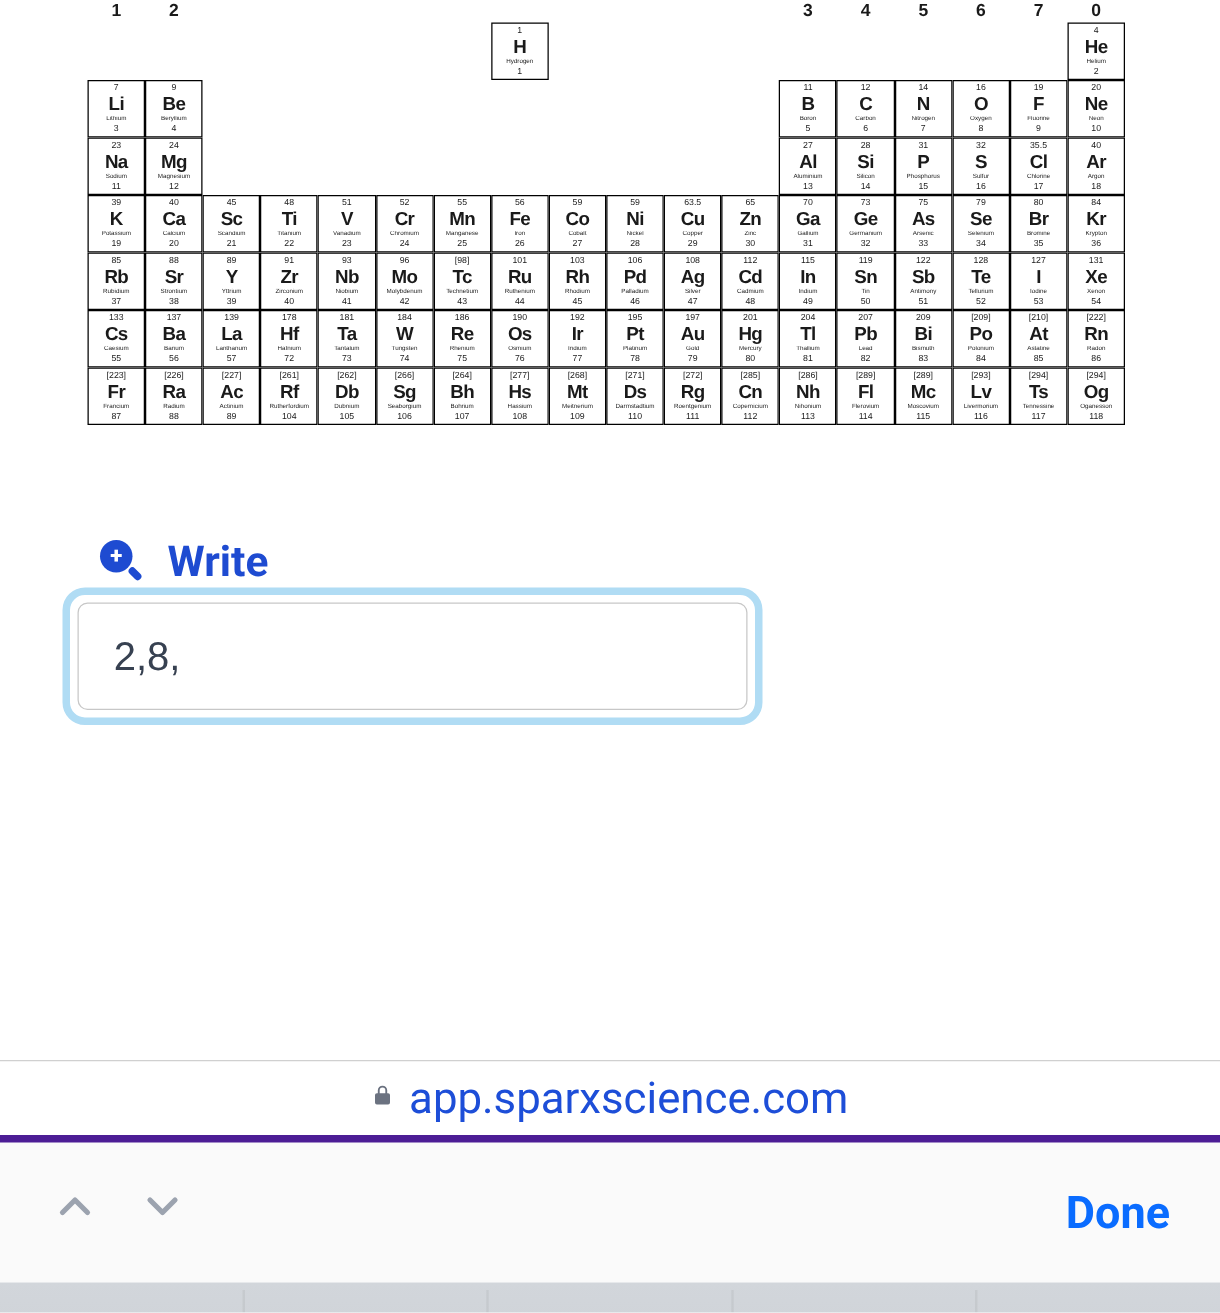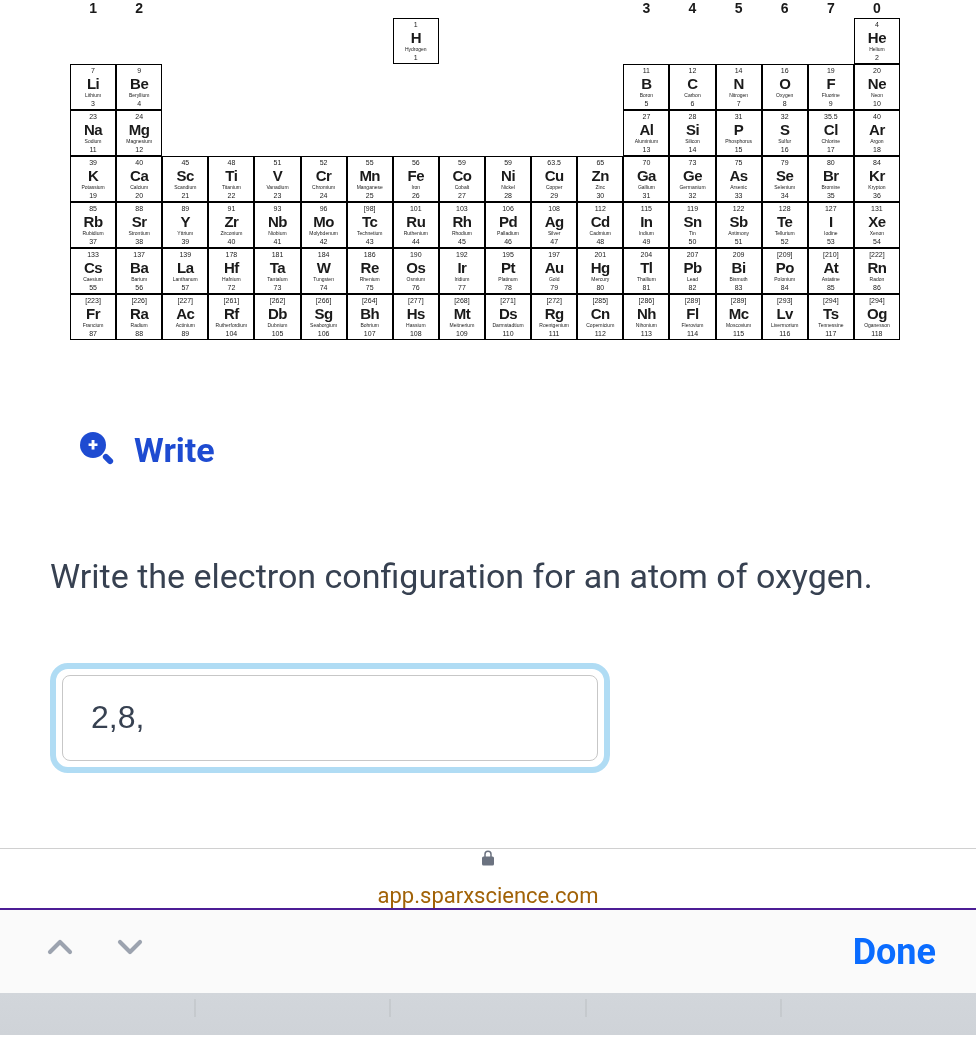--- a/index.html
+++ b/index.html
@@ -145,31 +145,30 @@
   }
 
   
   .addr-bar {
     height: 60px;
     border-top: 1px solid #d0d0d0;
     display: flex;
     align-items: center;
     justify-content: center;
     gap: 12px;
-    font-size: 22px;
-    color: #a16207;
+    font-size: 35px;
+    color: #1d4ed8;
     background: #fff;
-    flex-direction: column;
   }
   .lock-icon { font-size: 18px; color: #6b7280; }
 
   
   .kbd-acc {
-    height: 85px;
-    border-top: 2px solid #4c1d95;
+    height: 118px;
+    border-top: 6px solid #4c1d95;
     background: #fafafa;
     display: flex;
     align-items: center;
     justify-content: space-between;
     padding: 0 40px;
   }
   .chevs { display: flex; gap: 30px; }
   .chev {
     font-size: 40px;
     color: #9ca3af;
@@ -805,21 +804,20 @@
   <div class="zoom-row">
     <span class="zoom-ico">
       <span class="circ">
           <span class="plus">+</span>
         </span>
       <span class="handle"></span>
     </span>
     <span>Write</span>
   </div>
 
-  <div class="question">Write the electron configuration for an atom of oxygen.</div>
 
   <div class="answer-wrap">
     <input class="answer-input" type="text" value="2,8," style="">
   </div>
 
 </div>
 
 <div class="addr-bar">
   <span class="lock-icon">
     <svg width="18" height="18" viewBox="0 0 24 24" fill="#6b7280">

